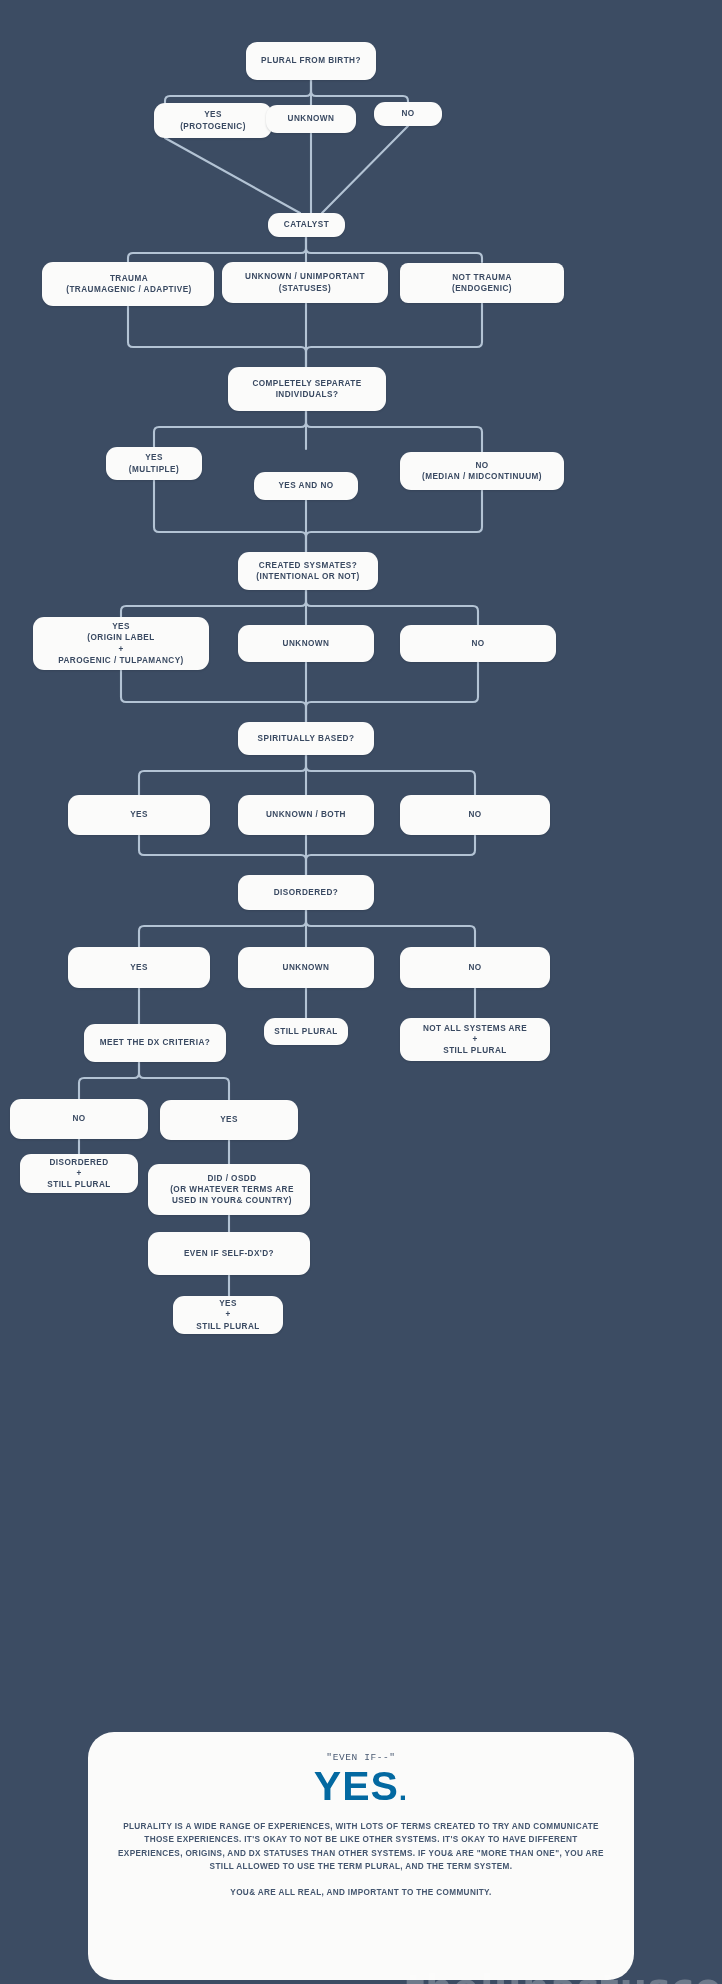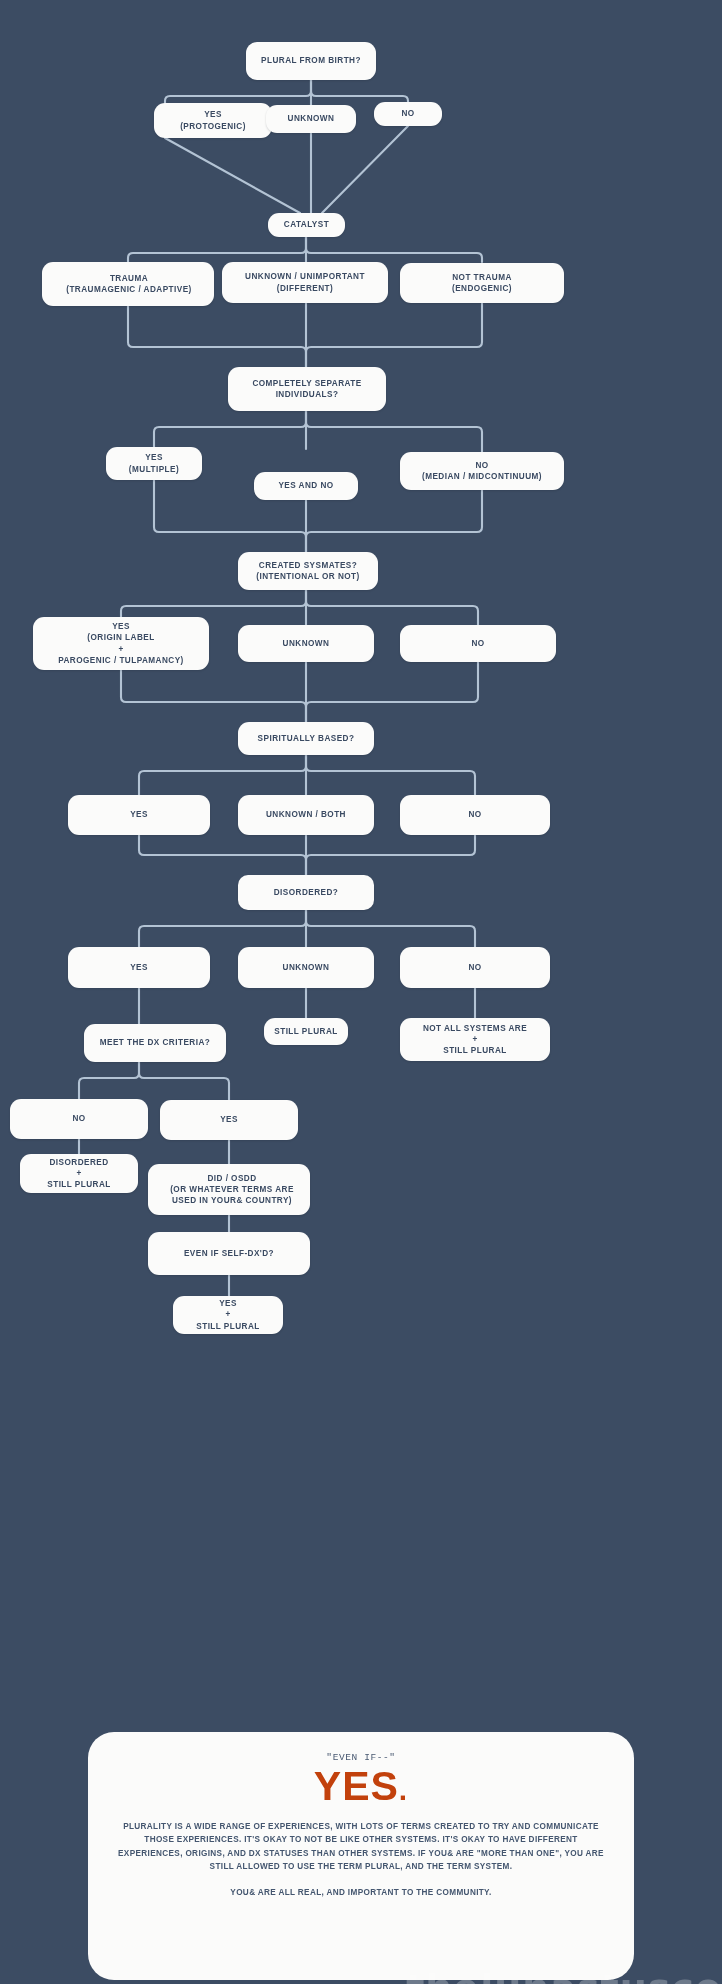--- a/index.html
+++ b/index.html
@@ -58,21 +58,21 @@
     font-family: "Liberation Mono", monospace;
     font-size: 9.5px;
     letter-spacing: 0.6px;
     color: #4a5a72;
     margin-top: 4px;
   }
   .final-yes {
     font-size: 41px;
     font-weight: bold;
     letter-spacing: 1px;
-    color: #c2410c;
+    color: #0369a1;
     margin-top: 2px;
     line-height: 1.05;
   }
   .final-yes .dot { font-size: 30px; }
   .final-para {
     font-size: 8.2px;
     font-weight: bold;
     letter-spacing: 0.35px;
     line-height: 1.62;
     color: #44566f;
@@ -147,43 +147,43 @@
   <div id="nodes-layer">
       <div class="node" style="left: 246px; top: 8px; width: 130px; height: 38px;"><span>PLURAL FROM BIRTH?</span></div>
       <div class="node" style="left: 154px; top: 69px; width: 118px; height: 35px;"><span>YES
 (PROTOGENIC)</span></div>
       <div class="node" style="left: 266px; top: 71px; width: 90px; height: 28px;"><span>UNKNOWN</span></div>
       <div class="node" style="left: 374px; top: 68px; width: 68px; height: 24px;"><span>NO</span></div>
       <div class="node" style="left: 268px; top: 179px; width: 77px; height: 24px;"><span>CATALYST</span></div>
       <div class="node" style="left: 42px; top: 228px; width: 172px; height: 44px; padding-left: 8px;"><span>TRAUMA
 (TRAUMAGENIC / ADAPTIVE)</span></div>
       <div class="node" style="left: 222px; top: 228px; width: 166px; height: 41px;"><span>UNKNOWN / UNIMPORTANT
-(DIFFERENT)</span></div>
-      <div class="node" style="left: 400px; top: 229px; width: 164px; height: 40px;"><span>NOT TRAUMA
+(STATUSES)</span></div>
+      <div class="node" style="left: 400px; top: 229px; width: 164px; height: 40px; border-radius: 8px;"><span>NOT TRAUMA
 (ENDOGENIC)</span></div>
       <div class="node" style="left: 228px; top: 333px; width: 158px; height: 44px;"><span>COMPLETELY SEPARATE
 INDIVIDUALS?</span></div>
       <div class="node" style="left: 106px; top: 413px; width: 96px; height: 33px;"><span>YES
 (MULTIPLE)</span></div>
       <div class="node" style="left: 254px; top: 438px; width: 104px; height: 28px;"><span>YES AND NO</span></div>
       <div class="node" style="left: 400px; top: 418px; width: 164px; height: 38px;"><span>NO
 (MEDIAN / MIDCONTINUUM)</span></div>
       <div class="node" style="left: 238px; top: 518px; width: 140px; height: 38px;"><span>CREATED SYSMATES?
 (INTENTIONAL OR NOT)</span></div>
       <div class="node" style="left: 33px; top: 583px; width: 176px; height: 53px;"><span>YES
 (ORIGIN LABEL
 +
 PAROGENIC / TULPAMANCY)</span></div>
       <div class="node" style="left: 238px; top: 591px; width: 136px; height: 37px;"><span>UNKNOWN</span></div>
       <div class="node" style="left: 400px; top: 591px; width: 156px; height: 37px;"><span>NO</span></div>
       <div class="node" style="left: 238px; top: 688px; width: 136px; height: 33px;"><span>SPIRITUALLY BASED?</span></div>
       <div class="node" style="left: 68px; top: 761px; width: 142px; height: 40px;"><span>YES</span></div>
       <div class="node" style="left: 238px; top: 761px; width: 136px; height: 40px;"><span>UNKNOWN / BOTH</span></div>
       <div class="node" style="left: 400px; top: 761px; width: 150px; height: 40px;"><span>NO</span></div>
-      <div class="node" style="left: 238px; top: 841px; width: 136px; height: 35px; border-radius: 10px;"><span>DISORDERED?</span></div>
+      <div class="node" style="left: 238px; top: 841px; width: 136px; height: 35px;"><span>DISORDERED?</span></div>
       <div class="node" style="left: 68px; top: 913px; width: 142px; height: 41px;"><span>YES</span></div>
       <div class="node" style="left: 238px; top: 913px; width: 136px; height: 41px;"><span>UNKNOWN</span></div>
       <div class="node" style="left: 400px; top: 913px; width: 150px; height: 41px;"><span>NO</span></div>
       <div class="node" style="left: 264px; top: 984px; width: 84px; height: 27px;"><span>STILL PLURAL</span></div>
       <div class="node" style="left: 400px; top: 984px; width: 150px; height: 43px;"><span>NOT ALL SYSTEMS ARE
 +
 STILL PLURAL</span></div>
       <div class="node" style="left: 84px; top: 990px; width: 142px; height: 38px; text-align: right;"><span>MEET THE DX CRITERIA?</span></div>
       <div class="node" style="left: 10px; top: 1065px; width: 138px; height: 40px;"><span>NO</span></div>
       <div class="node" style="left: 160px; top: 1066px; width: 138px; height: 40px;"><span>YES</span></div>

